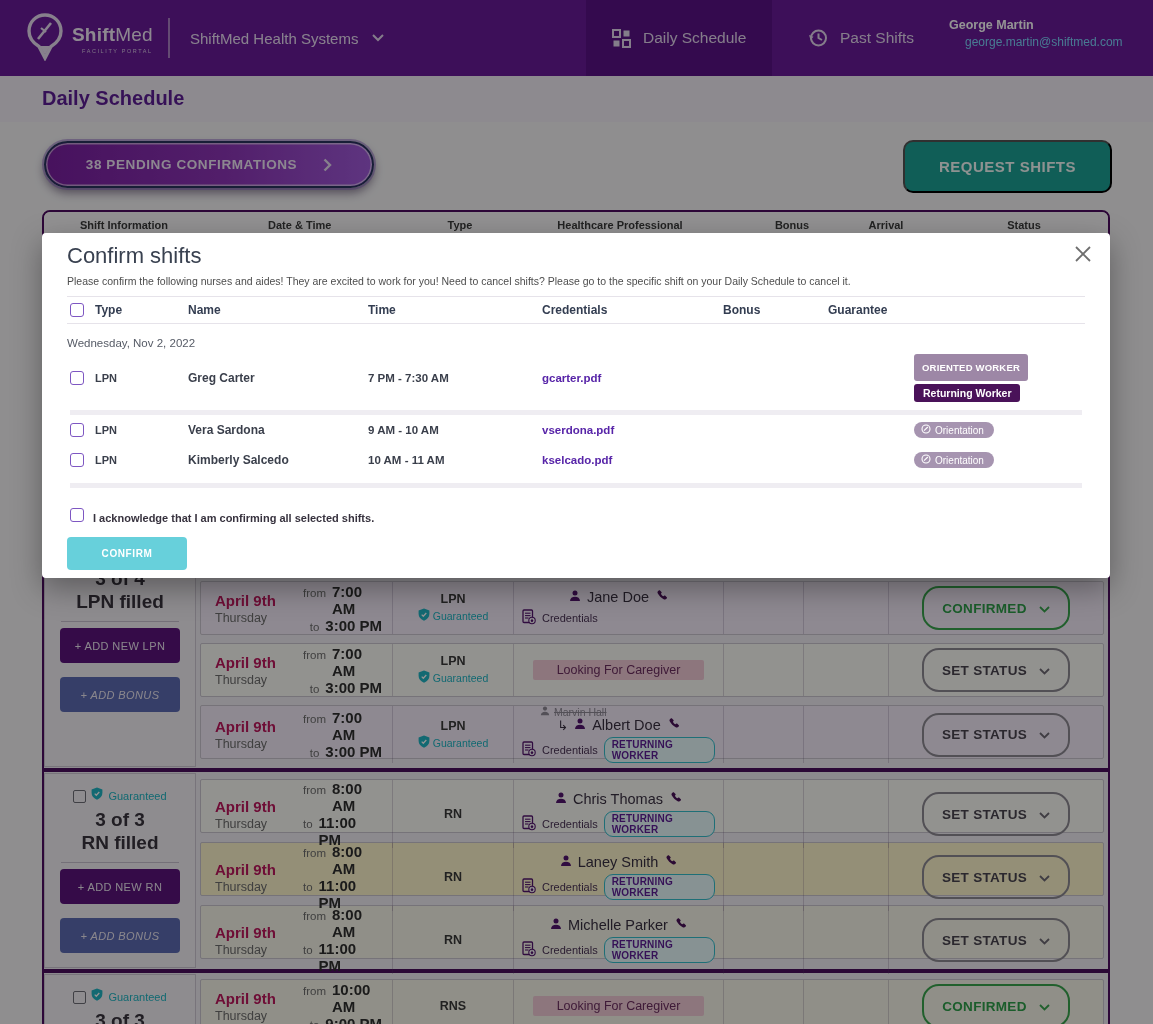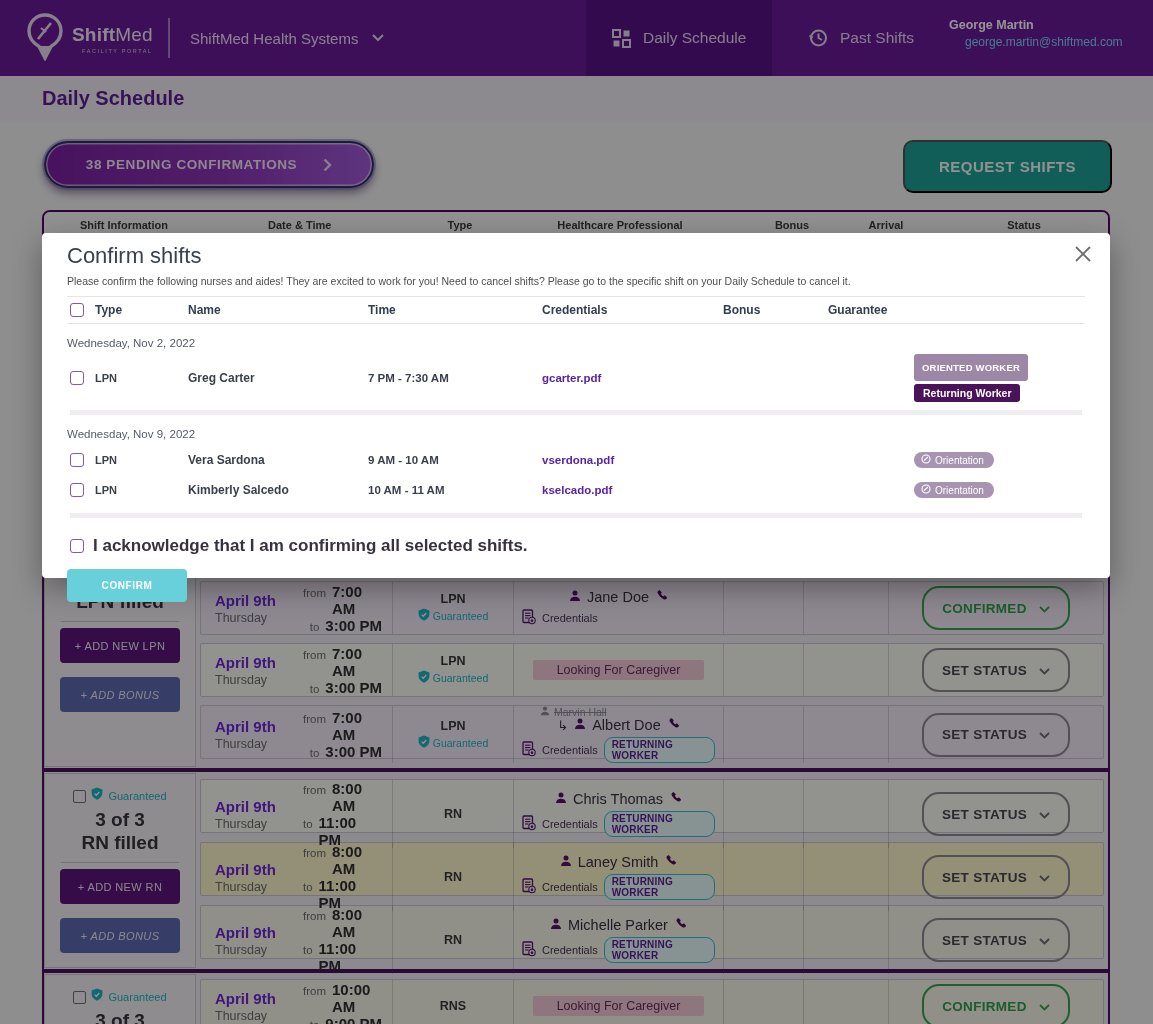--- a/index.html
+++ b/index.html
@@ -64,21 +64,21 @@
   .row { height:54px; margin-bottom:8px; border:1px solid #CBC6D0; border-radius:2px;
      display:grid; grid-template-columns:102px 89px 121px 210px 80px 85px 1fr; align-items:center; }
   .group-rn .row { margin-bottom:9px; }
   .tint-purple { background:#F5EDFA; }
   .tint-plain  { background:#FCFBF7; }
   .tint-yellow { background:#FFF6CE; }
   .tint-cream  { background:#F8F6EA; }
   .cell { height:100%; display:flex; flex-direction:column; justify-content:center; }
   .c-type,.c-prof,.c-bonus,.c-arrival,.c-status { border-left:1px solid rgba(90,70,110,.22); }
   .c-date { padding-left:14px; }
-  .c-date .d1 { font-size:15px; font-weight:bold; color:#6d28d9; }
+  .c-date .d1 { font-size:15px; font-weight:bold; color:#be185d; }
   .c-date .d2 { font-size:12.5px; color:#6E6E6E; margin-top:2px; }
   .c-fromto { font-size:15px; color:#2F2F2F; }
   .c-fromto .ln { display:flex; justify-content:flex-end; gap:6px; padding-right:10px; align-items:baseline; }
   .c-fromto .lbl { font-size:11.5px; color:#6E6E6E; }
   .c-fromto b { font-size:15px; }
   .c-type { align-items:center; text-align:center; }
   .t-role { font-size:12.5px; font-weight:bold; color:#3A3A3A; }
   .t-guar { display:flex; align-items:center; gap:3px; color:#1FB5C4; font-size:10.5px; margin-top:2px; }
   .c-prof { padding:0 8px; }
   .p-line1 { display:flex; align-items:center; justify-content:center; gap:6px; font-size:14.5px; color:#3A3142; }
@@ -108,21 +108,21 @@
   .m-type { font-size:11px; font-weight:bold; color:#3A3F4B; }
   .m-name { font-size:12px; font-weight:bold; color:#3A3F4B; }
   .m-time { font-size:11.5px; font-weight:bold; color:#3A3F4B; }
   .m-cred { font-size:11.5px; font-weight:bold; color:#5724A8; cursor:pointer; }
   .m-badges { padding-left:86px; display:flex; flex-direction:column; gap:3px; align-items:flex-start; }
   .badge-mauve { background:#9D87A6; color:#fff; font-size:9.5px; font-weight:bold; padding:8px 8px; border-radius:3px; letter-spacing:.2px; }
   .badge-dark { background:#4A1259; color:#fff; font-size:10.5px; font-weight:bold; padding:3px 9px; border-radius:3px; }
   .badge-orientation { display:inline-flex; align-items:center; gap:4px; background:#A694B0; color:#fff; font-size:10px; padding:2px 10px 2px 7px; border-radius:9px; }
   .m-band { height:5px; background:#EFEDF2; margin:8px 3px 0 3px; }
   .m-ack { display:flex; align-items:center; gap:9px; margin-top:18px; }
-  .m-ack .ack-label { font-size:17px; font-weight:bold; color:#37323E; }
+  .m-ack .ack-label { font-size:11px; font-weight:bold; color:#37323E;margin-top:6px; }
   .confirm-btn { margin-top:13px; width:120px; height:33px; background:#67D0DB; border:none; border-radius:4px;
      color:#FFFFFF; font-size:10px; font-weight:bold; letter-spacing:.6px; cursor:pointer; font-family:inherit; }
 </style>
 </head>
 <body>
 
 <header class="app-header">
   <div class="logo-wrap">
     <span>
       <svg width="38" height="48" viewBox="0 0 38 48">
@@ -627,21 +627,20 @@
         <span class="m-name">Greg Carter</span>
         <span class="m-time">7 PM - 7:30 AM</span>
         <span class="m-cred">gcarter.pdf</span>
         <span></span>
         <span class="m-badges">
           <span class="badge-mauve">ORIENTED WORKER</span>
           <span class="badge-dark">Returning Worker</span>
         </span>
       </div>
       <div class="m-band"></div>
-      <div class="m-section-date">Wednesday, Nov 9, 2022</div>
       <div class="m-grid m-row">
         <span class="m-check"></span>
         <span class="m-type">LPN</span>
         <span class="m-name">Vera Sardona</span>
         <span class="m-time">9 AM - 10 AM</span>
         <span class="m-cred">vserdona.pdf</span>
         <span></span>
         <span class="m-badges">
           <span class="badge-orientation">
             <span><svg width="10" height="10" viewBox="0 0 10 10">

